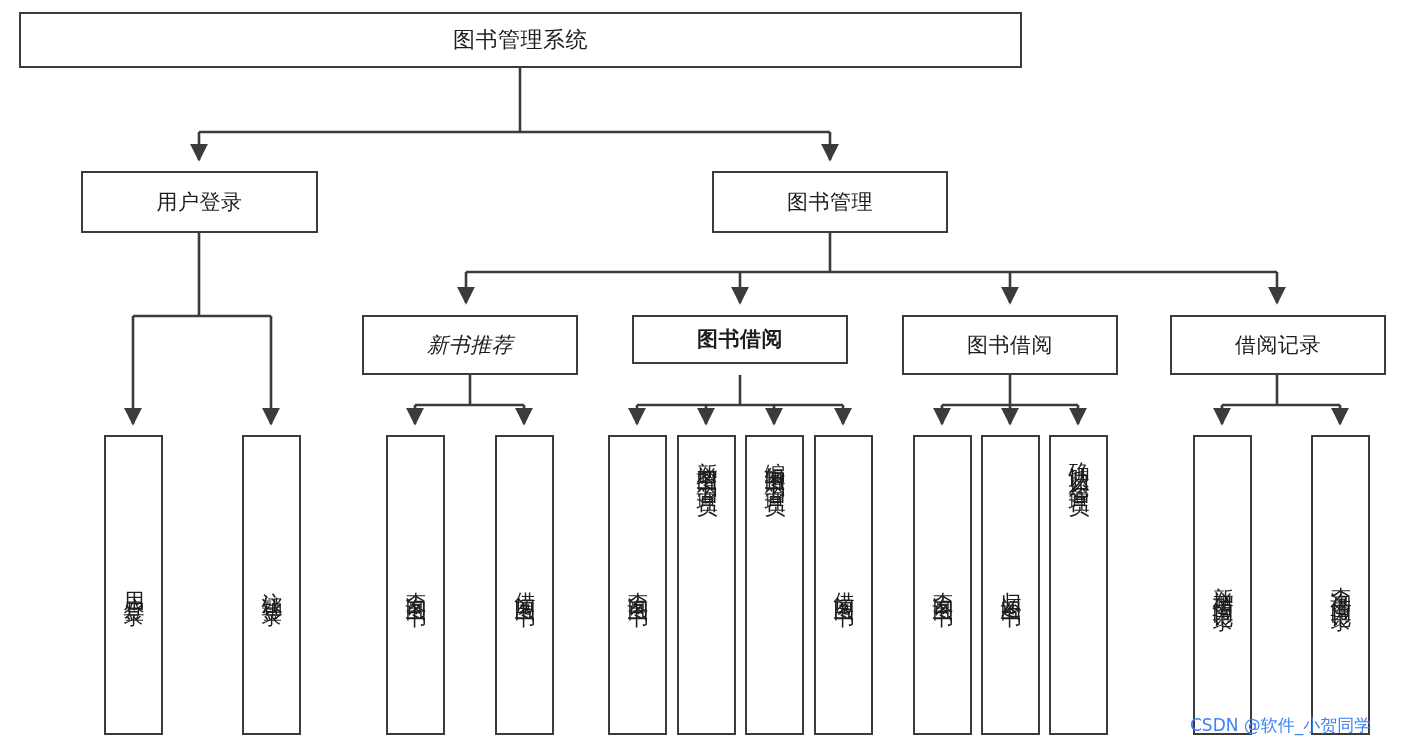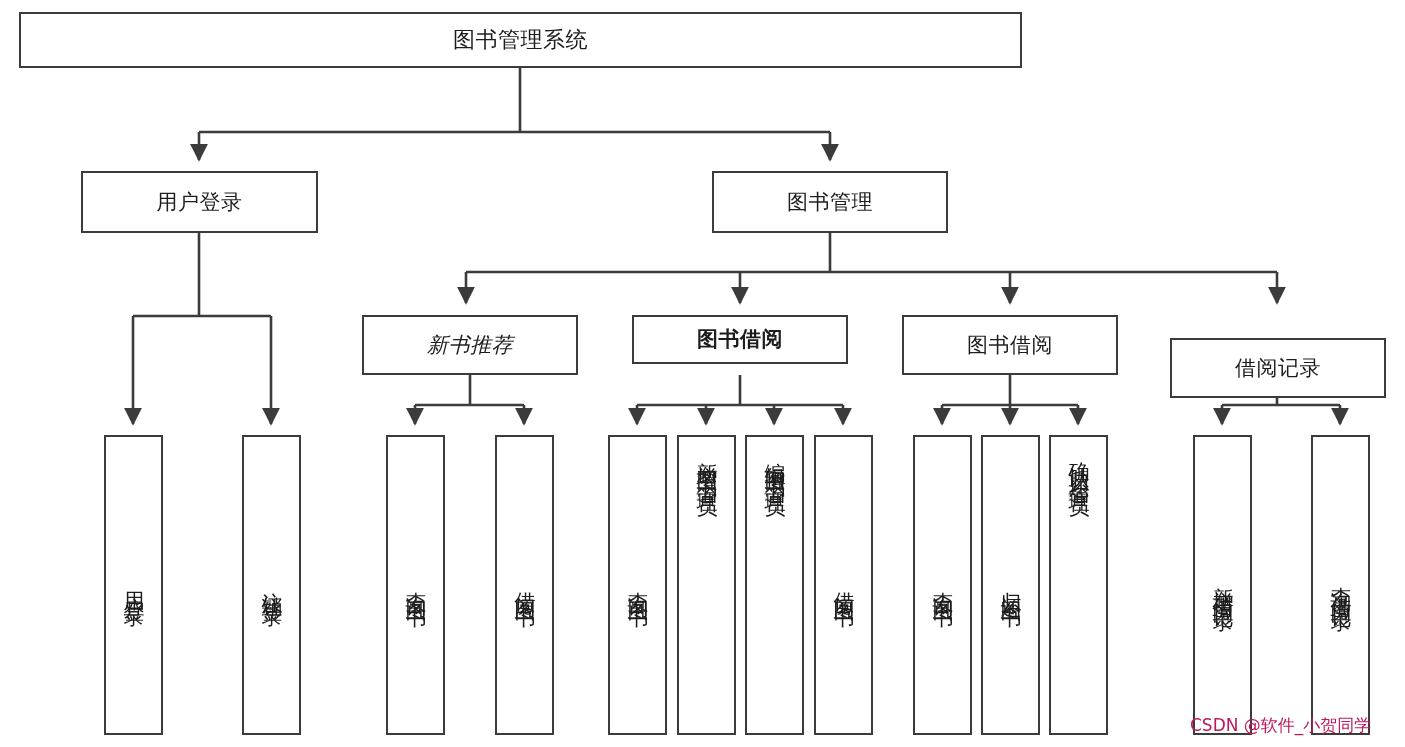--- a/index.html
+++ b/index.html
@@ -68,21 +68,21 @@
     writing-mode: vertical-rl;
     text-orientation: upright;
     font-size: 21px;
     letter-spacing: 5px;
     line-height: 1;
     white-space: nowrap;
   }
   
   #watermark {
     position: absolute;
-    color: #be185d;
+    color: #3b82f6;
     font-size: 17px;
     white-space: nowrap;
     left: 1190px;
     top: 714px;
   }
 </style>
 </head>
 <body>
 
 <div id="diagram">
@@ -150,21 +150,21 @@
 
   <div class="node horiz" style="left:362px; top:315px; width:216px; height:60px;font-style:italic;">
     <span class="node-label">新书推荐</span>
   </div>
   <div class="node horiz" style="left:632px; top:315px; width:216px; height:49px;font-weight:bold;">
     <span class="node-label">图书借阅</span>
   </div>
   <div class="node horiz" style="left:902px; top:315px; width:216px; height:60px;">
     <span class="node-label">图书借阅</span>
   </div>
-  <div class="node horiz" style="left:1170px; top:315px; width:216px; height:60px;margin-top:23px;">
+  <div class="node horiz" style="left:1170px; top:315px; width:216px; height:60px;">
     <span class="node-label">借阅记录</span>
   </div>
 
   <div class="node vert center-text" style="left:104px; top:435px; width:59px; height:300px;">
     <span class="node-label">用户登录</span>
   </div>
   <div class="node vert center-text" style="left:242px; top:435px; width:59px; height:300px;">
     <span class="node-label">注销登录</span>
   </div>
 

